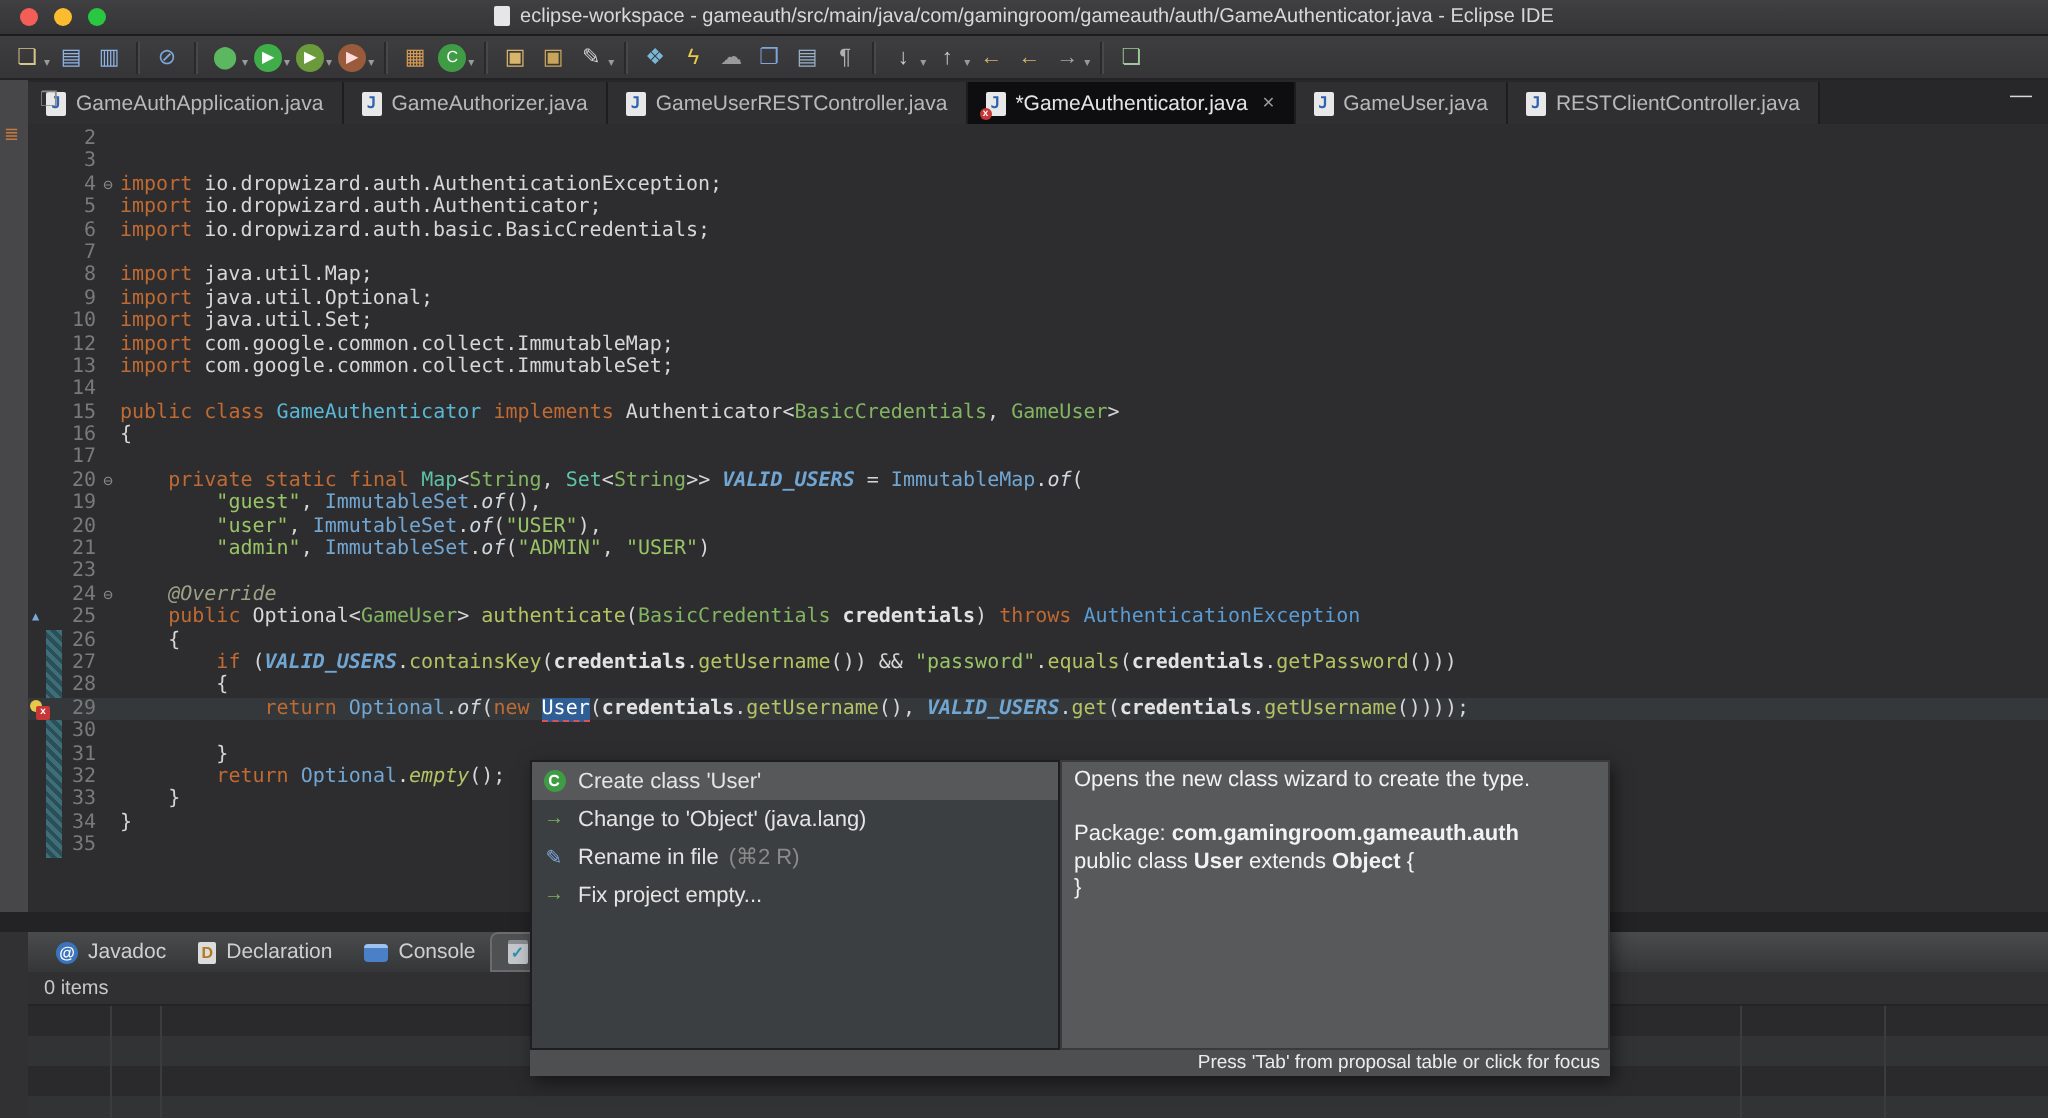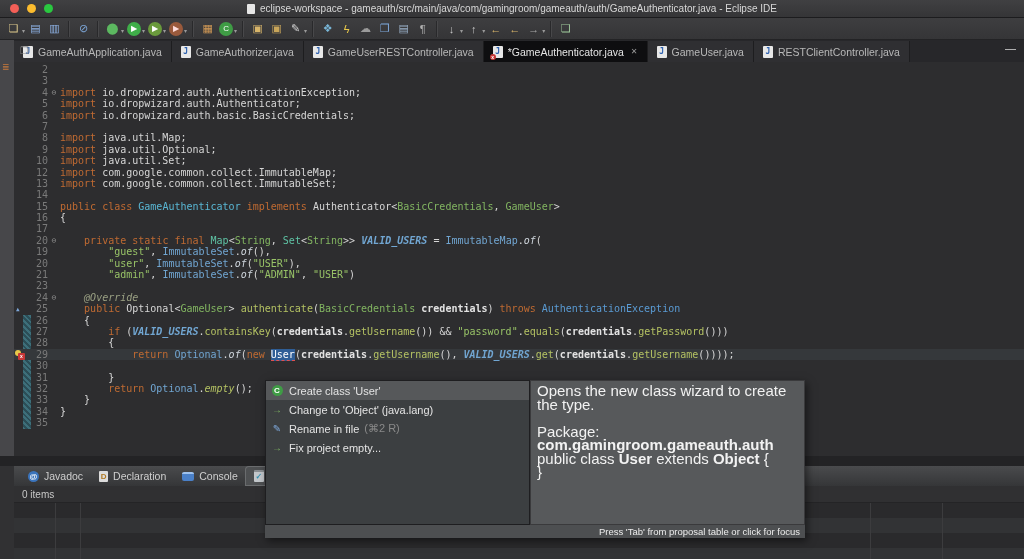--- a/index.html
+++ b/index.html
@@ -104,21 +104,21 @@
   #qf-menu{position:absolute;left:0;top:0;width:265px;height:145px;background:#3c3f41;border:1px solid #1e1e20;box-sizing:border-box;}
   .qf-item{display:flex;align-items:center;height:19px;padding-left:4px;font-size:11px;color:#e4e4e4;white-space:nowrap;}
   .qf-item.selected{background:#56585a;}
   .qf-ic{flex:0 0 14px;height:12px;margin-right:5px;display:flex;align-items:center;justify-content:center;}
   .qf-class{width:11px;height:11px;border-radius:50%;background:#3f9c45;color:#fff;font:bold 8px "Liberation Sans",sans-serif;
       line-height:11px;text-align:center;}
   .qf-arrow{color:#7cb060;font-size:10px;font-weight:bold;}
   .qf-rename{color:#7da7d9;font-size:10px;}
   .qf-shortcut{color:#8a8a8a;margin-left:5px;}
   #qf-info{position:absolute;left:265px;top:0;width:275px;height:145px;background:#57595b;border:1px solid #3a3a3c;
-      box-sizing:border-box;color:#f2f2f2;font-size:15px;line-height:13.5px;padding:3px 0 0 6px;}
+      box-sizing:border-box;color:#f2f2f2;font-size:11px;line-height:13.5px;padding:3px 0 0 6px;}
   #popup-footer{position:absolute;left:0;top:145px;width:540px;height:13px;background:#4d4f51;color:#ececec;
       font-size:9.5px;line-height:13px;text-align:right;padding-right:5px;box-sizing:border-box;}
 </style>
 </head>
 <body>
 
 <div id="window">
 
   <div id="titlebar">
     <span class="tl red"></span>

